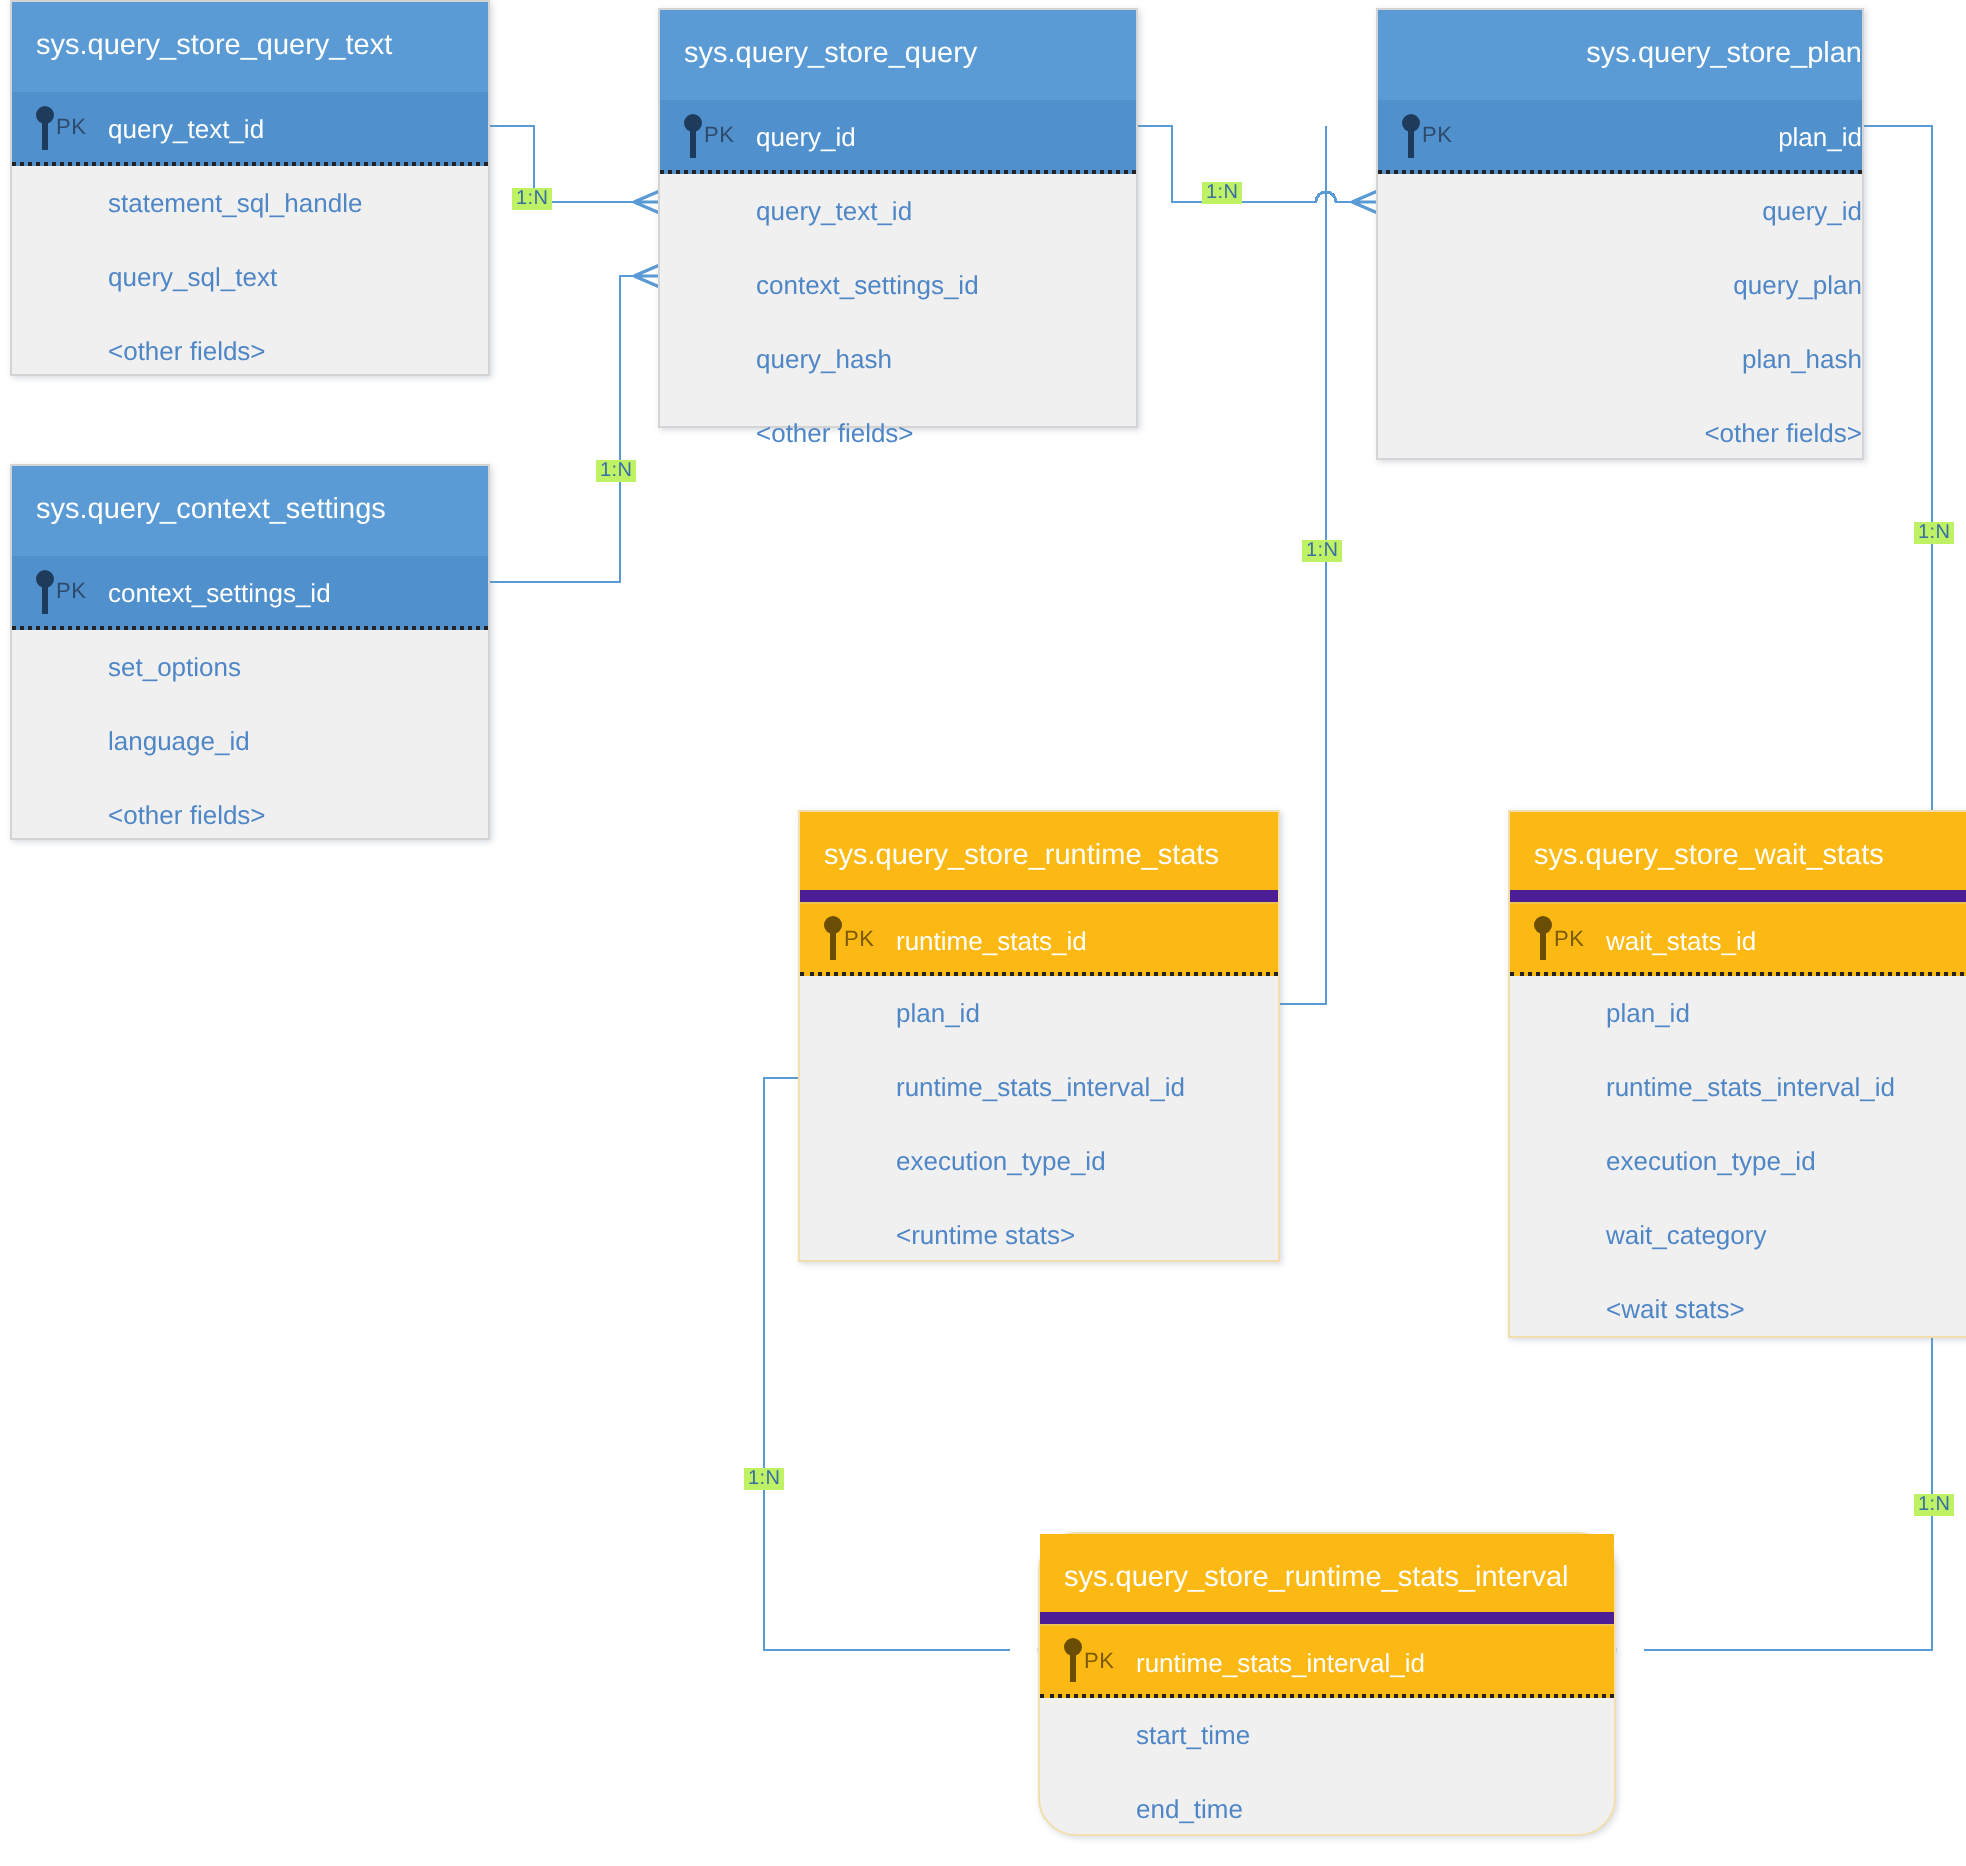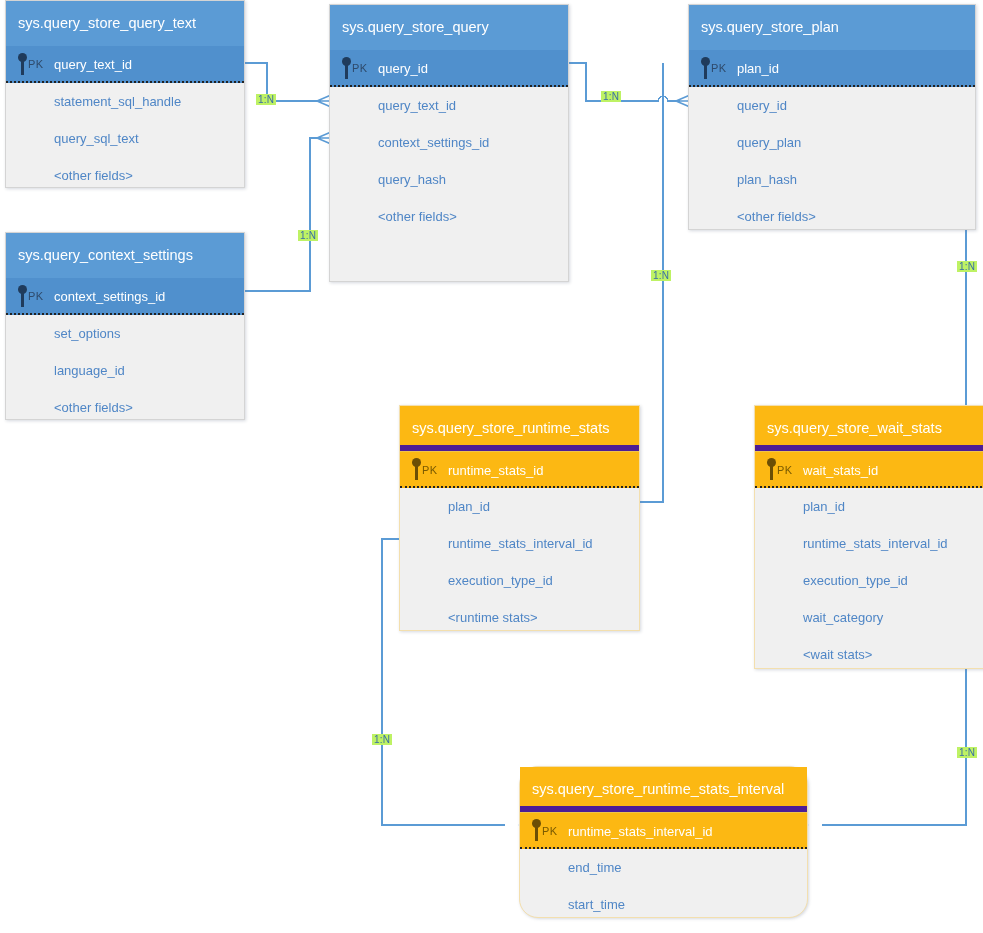--- a/index.html
+++ b/index.html
@@ -147,37 +147,37 @@
         <rect x="3" y="7" width="3" height="15" fill="currentColor"></rect>
       </svg>
       <span class="pk-tag">PK</span>
       <span class="pk-name">query_text_id</span>
     </div>
     <div class="e-field">statement_sql_handle</div>
     <div class="e-field">query_sql_text</div>
     <div class="e-field">&lt;other fields&gt;</div>
   </div>
 
-  <div class="entity blue" style="left:329px;top:4px;width:240px;height:278px;">
+  <div class="entity blue" style="left:329px;top:4px;width:240px;height:210px;">
     <div class="e-title">sys.query_store_query</div>
     <div class="e-pk">
       <svg class="pk-key" viewBox="0 0 9 22">
         <circle cx="4.5" cy="4.5" r="4.5" fill="currentColor"></circle>
         <rect x="3" y="7" width="3" height="15" fill="currentColor"></rect>
       </svg>
       <span class="pk-tag">PK</span>
       <span class="pk-name">query_id</span>
     </div>
     <div class="e-field">query_text_id</div>
     <div class="e-field">context_settings_id</div>
     <div class="e-field">query_hash</div>
     <div class="e-field">&lt;other fields&gt;</div>
   </div>
 
-  <div class="entity blue" style="left:688px;top:4px;width:288px;height:226px;">
+  <div class="entity blue" style="left:688px;top:4px;width:244px;height:226px;text-align:right;">
     <div class="e-title">sys.query_store_plan</div>
     <div class="e-pk">
       <svg class="pk-key" viewBox="0 0 9 22">
         <circle cx="4.5" cy="4.5" r="4.5" fill="currentColor"></circle>
         <rect x="3" y="7" width="3" height="15" fill="currentColor"></rect>
       </svg>
       <span class="pk-tag">PK</span>
       <span class="pk-name">plan_id</span>
     </div>
     <div class="e-field">query_id</div>
@@ -237,17 +237,17 @@
   <div class="entity orange" style="left:519px;top:766px;width:289px;height:152px;border-radius:19px;">
     <div class="e-title">sys.query_store_runtime_stats_interval</div>
     <div class="e-pk">
       <svg class="pk-key" viewBox="0 0 9 22">
         <circle cx="4.5" cy="4.5" r="4.5" fill="currentColor"></circle>
         <rect x="3" y="7" width="3" height="15" fill="currentColor"></rect>
       </svg>
       <span class="pk-tag">PK</span>
       <span class="pk-name">runtime_stats_interval_id</span>
     </div>
+    <div class="e-field">start_time</div>
     <div class="e-field">end_time</div>
-    <div class="e-field">start_time</div>
   </div>
 
 </div>
 
 </body></html>

